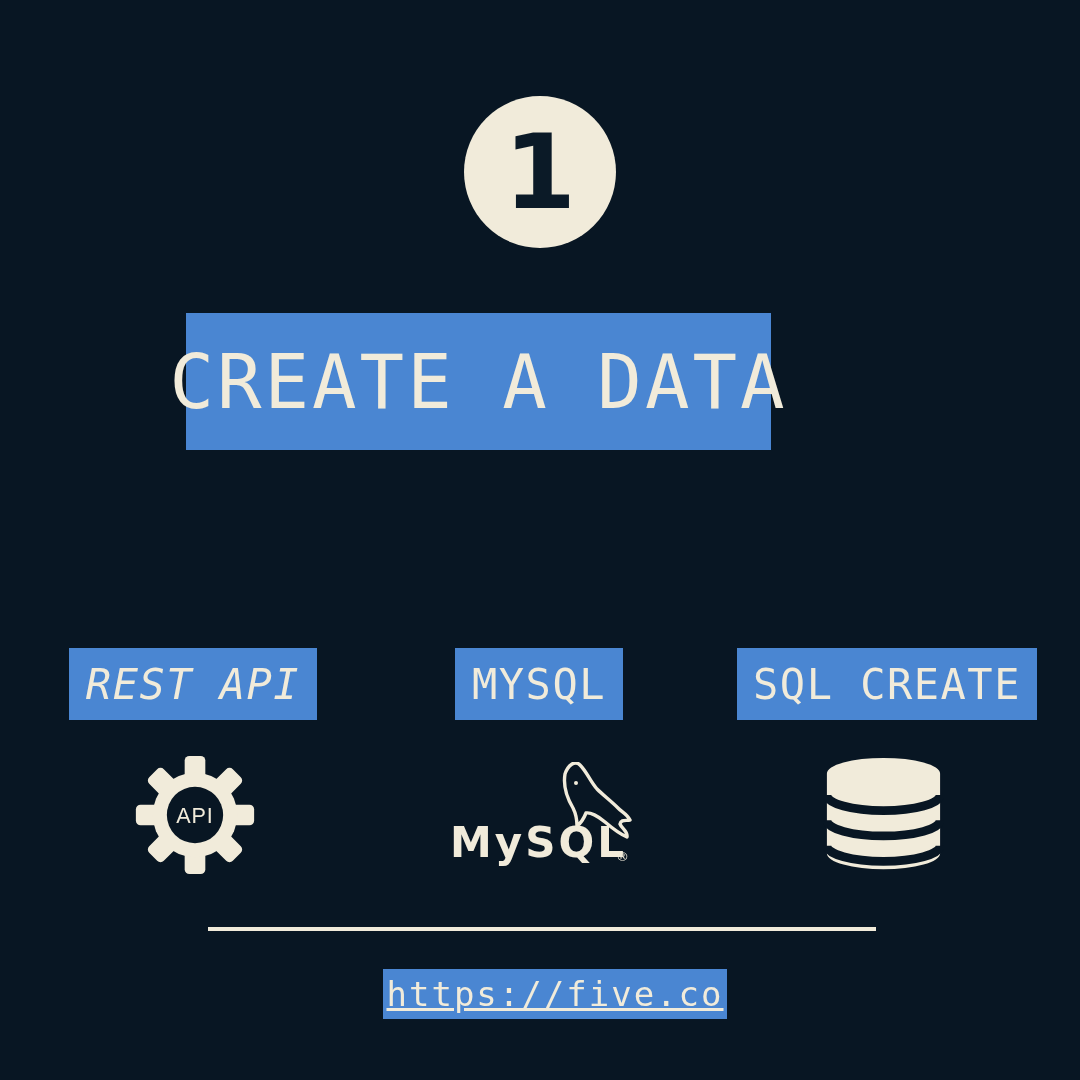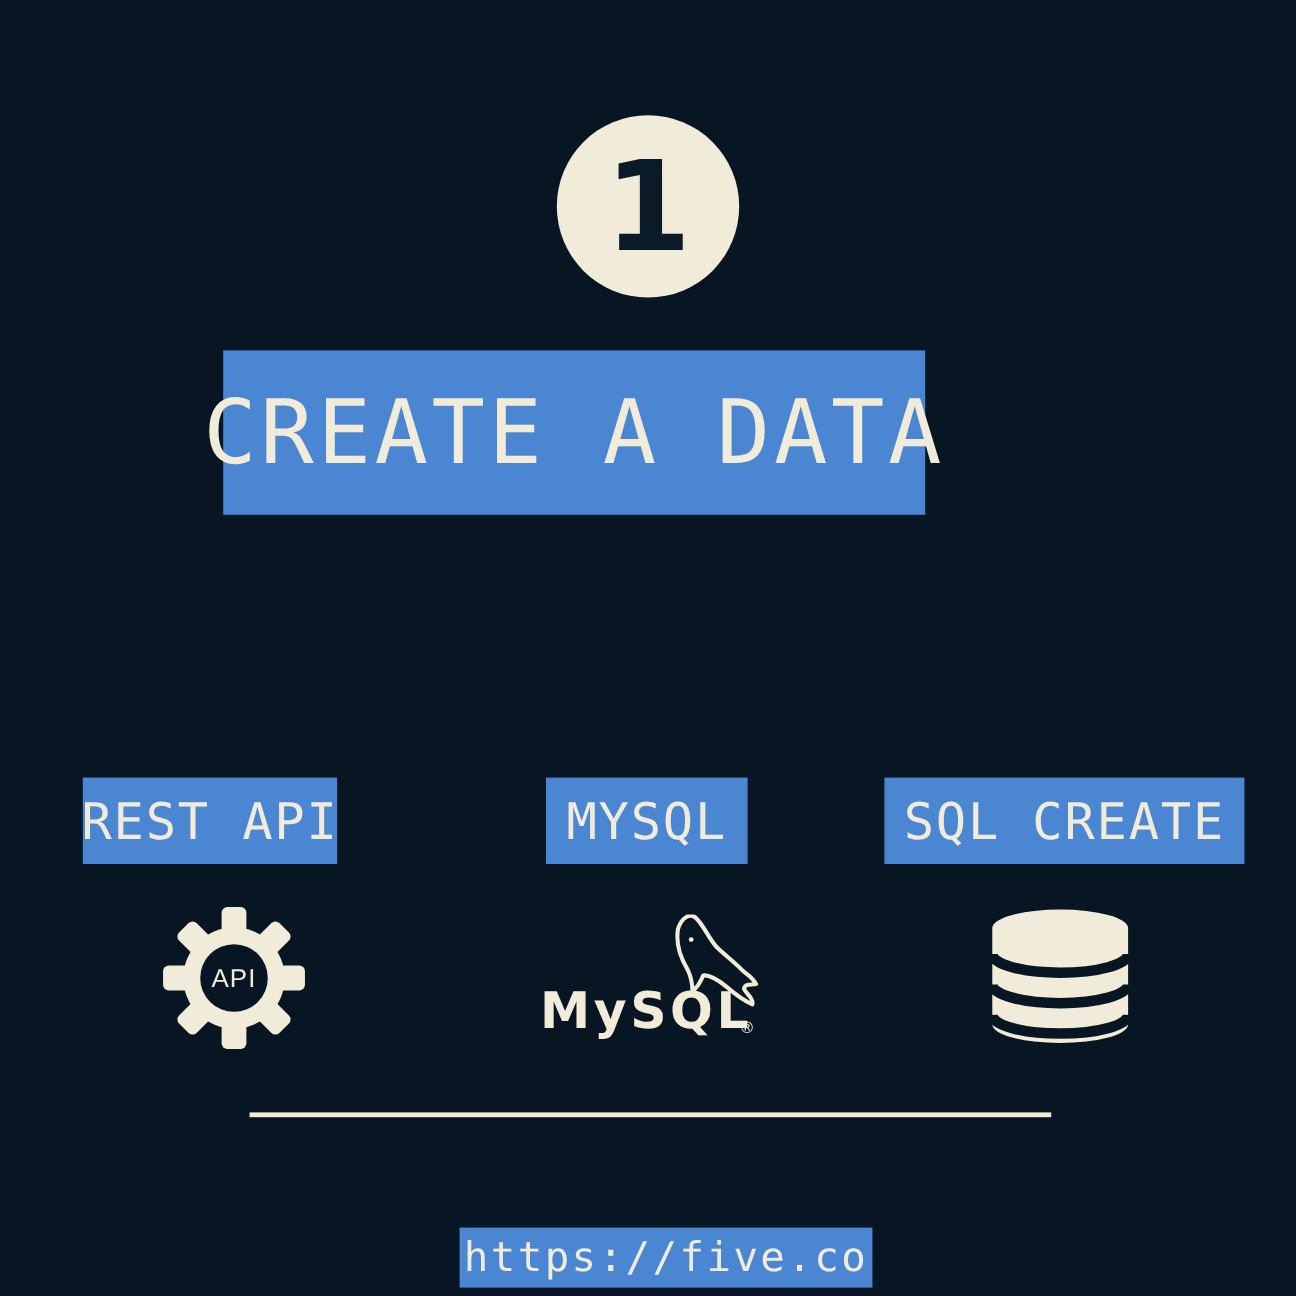--- a/index.html
+++ b/index.html
@@ -29,31 +29,31 @@
     line-height:1;
   }
   
   .title-line{
     position:absolute;
     background:var(--accent-blue);
     display:flex;align-items:center;justify-content:center;
     color:var(--cream);
     font-size:74px;letter-spacing:3px;white-space:pre;
   }
-  .title-line-1{left:186px;top:292px;width:585px;height:137px;text-align:right;}
+  .title-line-1{left:186px;top:313px;width:585px;height:137px;text-align:right;}
   .title-line-2{left:357px;top:441px;width:366px;height:107px;}
   
   .source-label{
     position:absolute;top:648px;height:72px;
     background:var(--accent-blue);
     display:flex;align-items:center;justify-content:center;
     color:var(--cream);
     font-size:42px;letter-spacing:1.5px;white-space:pre;
   }
-  .label-rest{left:69px;width:212px;}
+  .label-rest{left:69px;width:248px;font-style:italic;}
   .label-mysql{left:455px;width:168px;}
   .label-sqlserver{left:737px;width:300px;}
   
   .icon-box{position:absolute;}
   .gear-box{left:134px;top:754px;width:122px;height:122px;}
   .mysql-box{left:450px;top:762px;width:182px;height:106px;}
   .db-box{left:823px;top:754px;width:121px;height:121px;}
   .cream-fill{fill:var(--cream);}
   .bg-fill{fill:var(--background);}
   .cream-stroke{stroke:var(--cream);fill:none;}
@@ -72,25 +72,25 @@
     fill:var(--cream);
     font-family:"DejaVu Sans", sans-serif;
     font-size:13px;letter-spacing:0;
   }
   
   .divider{
     position:absolute;left:208px;top:927px;width:668px;height:4px;
     background:var(--cream);
   }
   .url-badge{
-    position:absolute;left:383px;top:1023px;width:344px;height:50px;
+    position:absolute;left:383px;top:969px;width:344px;height:50px;
     background:var(--accent-blue);
     display:flex;align-items:center;justify-content:center;
     color:var(--cream);
-    font-size:34px;letter-spacing:2px;white-space:pre;
+    font-size:34px;letter-spacing:2px;white-space:pre;text-decoration:underline;
   }
 </style>
 </head>
 <body>
 
 <div class="canvas">
 
   <div class="step-circle">
     <span>1</span>
   </div>

